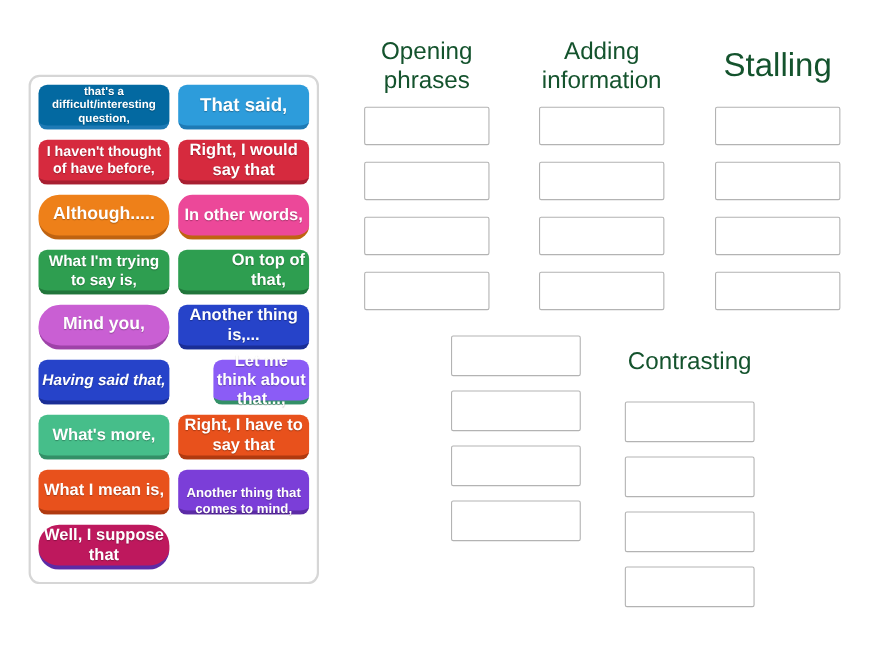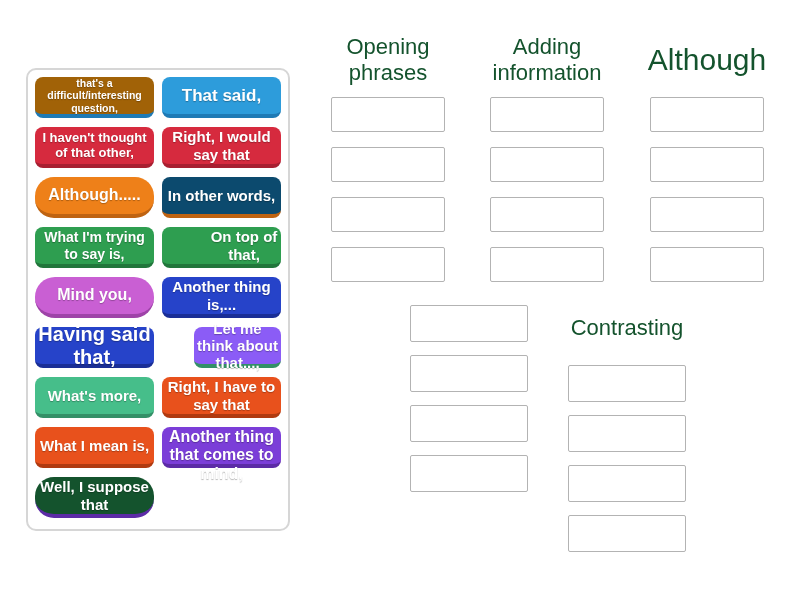--- a/index.html
+++ b/index.html
@@ -45,69 +45,69 @@
   .group-0{left:308px;top:30px}
   .group-1{left:467px;top:30px}
   .group-2{left:627px;top:30px}
   .group-3{left:389px;top:305px}
   .group-4{left:547px;top:305px}
 </style>
 </head>
 <body>
 
 <div class="panel">
-    <div class="tile" style="background: #a16207; border-bottom-color: rgb(30, 122, 181);">
+    <div class="tile" style="background: #0369a1; border-bottom-color: rgb(30, 122, 181);">
     <span style="font-size: 10.5px;">that's a difficult/interesting question,</span>
   </div>
     <div class="tile" style="background: rgb(45, 156, 219); border-bottom-color: rgb(30, 122, 181);">
     <span style="font-size: 17px;">That said,</span>
   </div>
     <div class="tile" style="background: rgb(214, 42, 62); border-bottom-color: rgb(168, 31, 49);">
-    <span style="font-size: 13px;">I haven't thought of that other,</span>
+    <span style="font-size: 13px;">I haven't thought of have before,</span>
   </div>
     <div class="tile" style="background: rgb(214, 42, 62); border-bottom-color: rgb(168, 31, 49);">
     <span style="font-size: 15px;">Right, I would say that</span>
   </div>
     <div class="tile" style="background: rgb(238, 128, 25); border-bottom-color: rgb(191, 99, 17); border-radius: 19px;">
     <span style="font-size: 16px;">Although.....</span>
   </div>
-    <div class="tile" style="background: #0c4a6e; border-bottom-color: rgb(191, 99, 17);">
+    <div class="tile" style="background: #ec4899; border-bottom-color: rgb(191, 99, 17); border-radius: 13px;">
     <span style="font-size: 15px;">In other words,</span>
   </div>
     <div class="tile" style="background: rgb(46, 158, 80); border-bottom-color: rgb(33, 118, 59);">
     <span style="font-size: 14px;">What I'm trying to say is,</span>
   </div>
     <div class="tile" style="background: rgb(46, 158, 80); border-bottom-color: rgb(33, 118, 59); padding-left: 48px;">
     <span style="font-size: 15px;">On top of that,</span>
   </div>
     <div class="tile" style="background: rgb(201, 95, 211); border-bottom-color: rgb(158, 67, 168); border-radius: 20px;">
     <span style="font-size: 16px;">Mind you,</span>
   </div>
     <div class="tile" style="background: rgb(38, 67, 201); border-bottom-color: rgb(26, 46, 150);">
     <span style="font-size: 15px;">Another thing is,...</span>
   </div>
     <div class="tile" style="background: rgb(38, 67, 201); border-bottom-color: rgb(26, 46, 150);">
-    <span style="font-size: 20px;">Having said that,</span>
+    <span style="font-size: 14px; font-style: italic;">Having said that,</span>
   </div>
     <div class="tile" style="background: #8b5cf6; border-bottom-color: rgb(51, 144, 103); margin-left: 32px;">
     <span style="font-size: 15px;">Let me think about that...,</span>
   </div>
     <div class="tile" style="background: rgb(70, 190, 138); border-bottom-color: rgb(51, 144, 103);">
     <span style="font-size: 15px;">What's more,</span>
   </div>
     <div class="tile" style="background: rgb(232, 81, 28); border-bottom-color: rgb(176, 58, 16);">
     <span style="font-size: 15px;">Right, I have to say that</span>
   </div>
     <div class="tile" style="background: rgb(232, 81, 28); border-bottom-color: rgb(176, 58, 16);">
     <span style="font-size: 15px;">What I mean is,</span>
   </div>
     <div class="tile" style="background: rgb(123, 62, 216); border-bottom-color: rgb(92, 43, 166);">
-    <span style="font-size: 16px; margin-top: 20px;">Another thing that comes to mind,</span>
+    <span style="font-size: 12px; margin-top: 20px;">Another thing that comes to mind,</span>
   </div>
-    <div class="tile" style="background: #14532d; border-bottom-color: rgb(92, 43, 166); border-radius: 19px;">
+    <div class="tile" style="background: #be185d; border-bottom-color: rgb(92, 43, 166); border-radius: 19px;">
     <span style="font-size: 15px;">Well, I suppose that</span>
   </div>
   </div>
 
 <div>
     <div class="group group-0 row-top">
     <div class="header" style="font-size: 22px;">Opening phrases</div>
 
   <div class="slot"></div>
       <div class="slot"></div>
@@ -116,21 +116,21 @@
     </div>
     <div class="group group-1 row-top">
     <div class="header" style="font-size: 22px;">Adding information</div>
 
   <div class="slot"></div>
       <div class="slot"></div>
       <div class="slot"></div>
       <div class="slot"></div>
     </div>
     <div class="group group-2 row-top">
-    <div class="header" style="font-size: 30px;">Although</div>
+    <div class="header" style="font-size: 30px;">Stalling</div>
 
   <div class="slot"></div>
       <div class="slot"></div>
       <div class="slot"></div>
       <div class="slot"></div>
     </div>
     <div class="group group-3 row-bottom">
 
   <div class="slot"></div>
       <div class="slot"></div>

